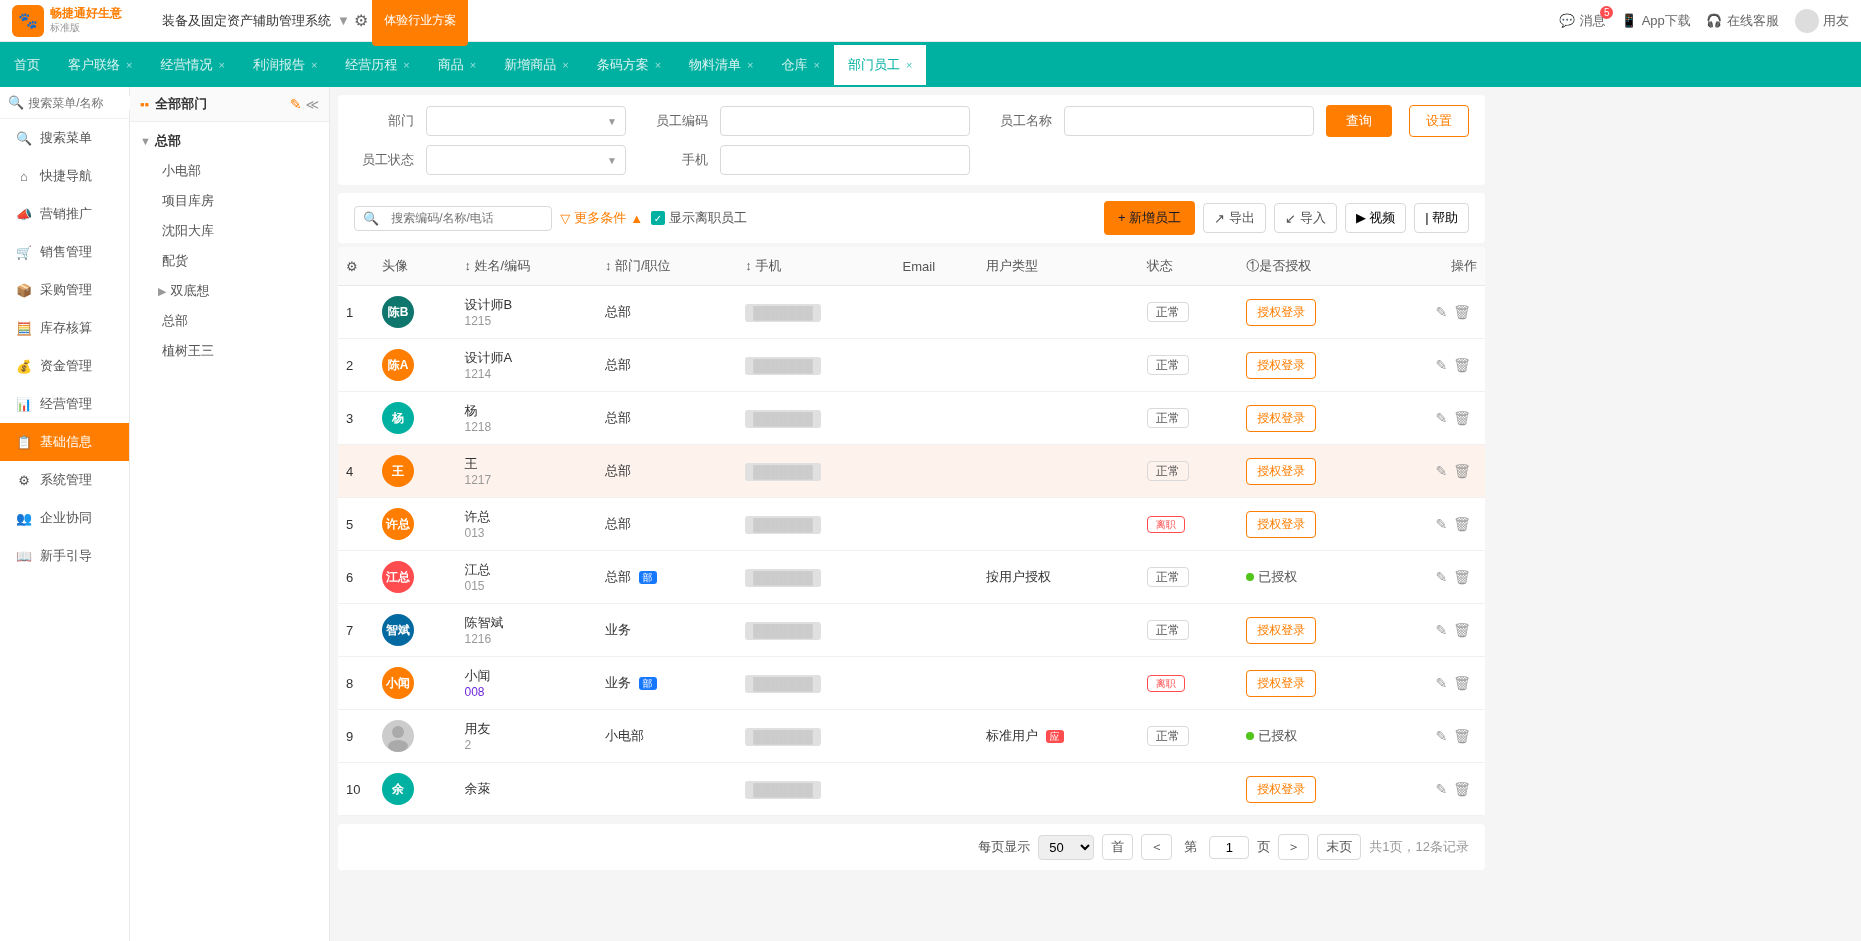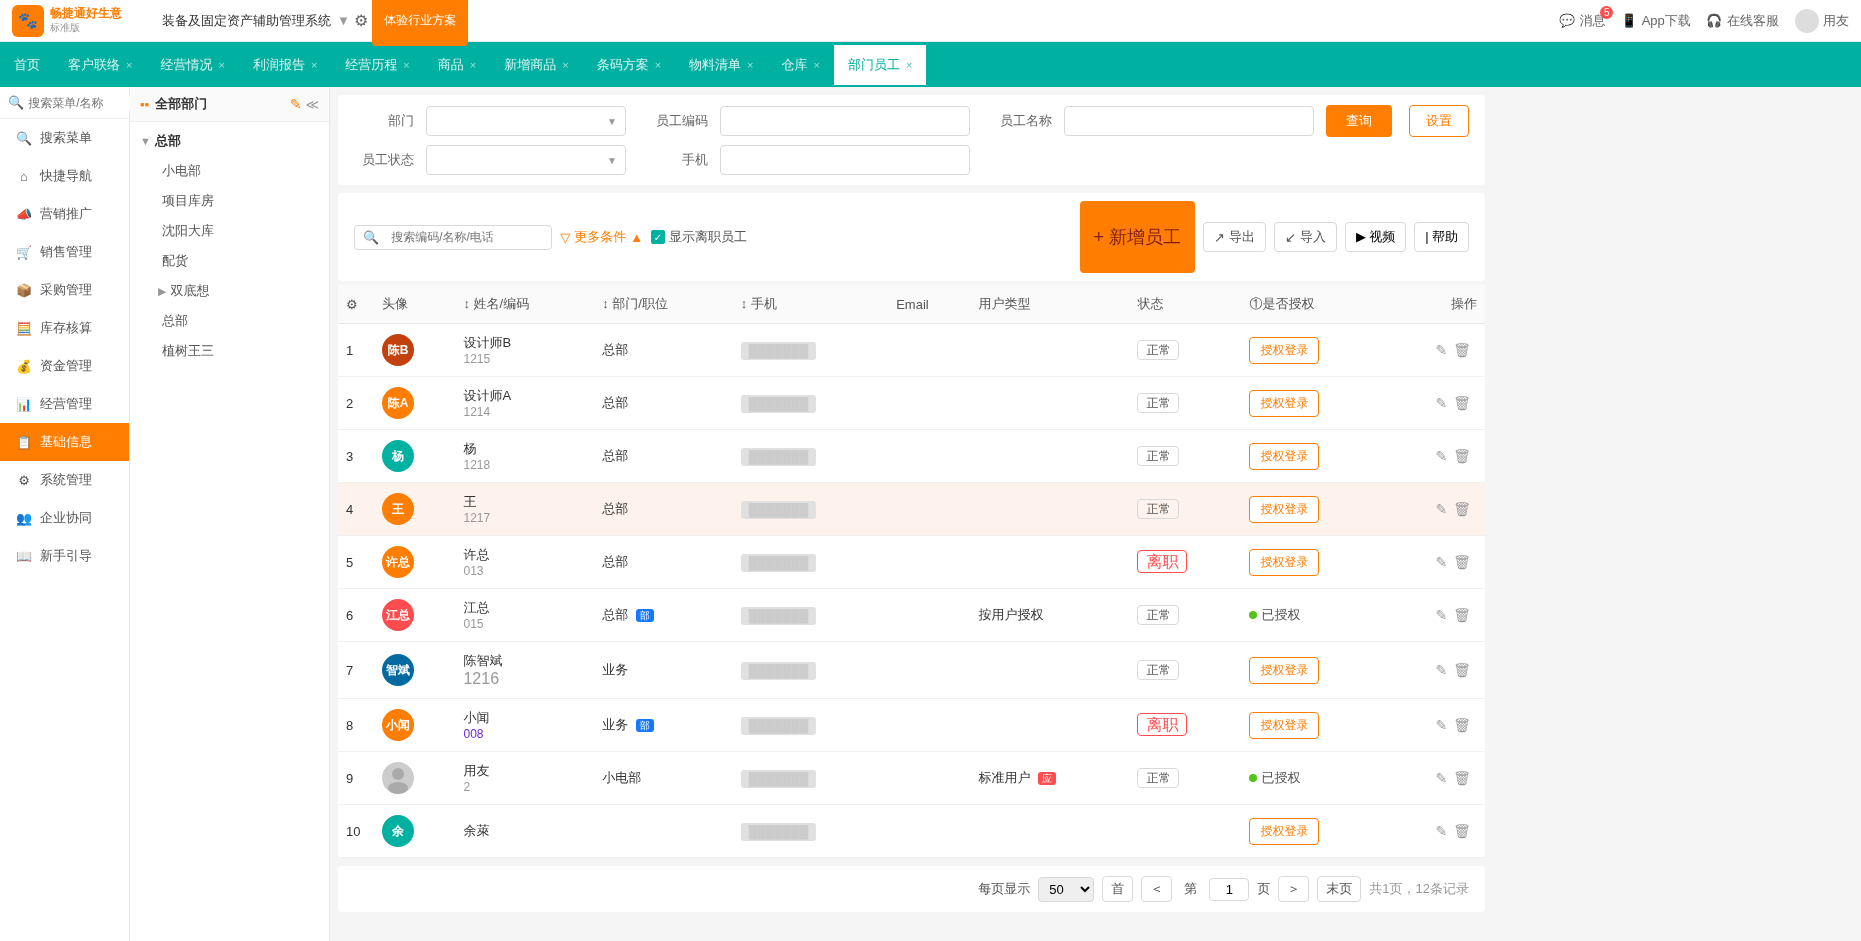--- a/index.html
+++ b/index.html
@@ -54,34 +54,34 @@
     .btn-set { background: #fff; color: #ff7d00; border: 1px solid #ff7d00; border-radius: 4px; padding: 6px 16px; cursor: pointer; }
 
     
     .toolbar { display: flex; align-items: center; padding: 8px 16px; background: #fff; margin: 0 8px 4px; border-radius: 4px; gap: 8px; }
     .search-box { display: flex; align-items: center; border: 1px solid #d9d9d9; border-radius: 4px; padding: 4px 8px; gap: 4px; }
     .search-box input { border: none; outline: none; font-size: 12px; width: 160px; }
     .filter-more { display: flex; align-items: center; gap: 4px; color: #ff7d00; cursor: pointer; font-size: 13px; }
     .show-inactive { display: flex; align-items: center; gap: 4px; color: #555; cursor: pointer; font-size: 13px; }
     .checkbox-icon { width: 14px; height: 14px; background: #00b0a0; border-radius: 2px; display: inline-flex; align-items: center; justify-content: center; color: #fff; font-size: 10px; }
     .toolbar-right { margin-left: auto; display: flex; align-items: center; gap: 8px; }
-    .btn-add-emp { background: #ff7d00; color: #7f1d1d; border: none; border-radius: 4px; padding: 24px 14px; cursor: pointer; font-size: 18px; }
+    .btn-add-emp { background: #ff7d00; color: #0f172a; border: none; border-radius: 4px; padding: 8px 14px; cursor: pointer; font-size: 13px; }
     .btn-export, .btn-import { background: #fff; color: #555; border: 1px solid #d9d9d9; border-radius: 4px; padding: 5px 10px; cursor: pointer; font-size: 12px; display: flex; align-items: center; gap: 4px; }
     .btn-view { background: #fff; color: #000000; border: 1px solid #d9d9d9; border-radius: 4px; padding: 5px 10px; cursor: pointer; font-size: 12px; }
 
     
     .table-wrap { background: #fff; margin: 0 8px 8px; border-radius: 4px; overflow: hidden; }
     table { width: 100%; border-collapse: collapse; }
     th { background: #fafafa; padding: 10px 8px; text-align: left; font-weight: 500; color: #555; border-bottom: 1px solid #e8e8e8; font-size: 13px; white-space: nowrap; }
     td { padding: 10px 8px; border-bottom: 1px solid #f0f0f0; color: #333; font-size: 13px; vertical-align: middle; }
     tr.highlighted td { background: #fef3ec; }
     .avatar { width: 32px; height: 32px; border-radius: 50%; display: flex; align-items: center; justify-content: center; color: #fff; font-size: 12px; font-weight: bold; }
     .avatar-default { background: #ccc; color: #fff; }
     .status-normal { color: #555; border: 1px solid #d9d9d9; border-radius: 4px; padding: 2px 8px; font-size: 12px; }
-    .status-resign { color: #ff4d4f; border: 1px solid #ff4d4f; border-radius: 4px; padding: 2px 8px; font-size: 16px; }
+    .status-resign { color: #ff4d4f; border: 1px solid #ff4d4f; border-radius: 4px; padding: 2px 8px; font-size: 10px; }
     .btn-auth { background: #fff; color: #ff7d00; border: 1px solid #ff7d00; border-radius: 4px; padding: 4px 10px; cursor: pointer; font-size: 12px; }
     .authorized { color: #555; display: flex; align-items: center; gap: 4px; }
     .dot-green { width: 8px; height: 8px; background: #52c41a; border-radius: 50%; display: inline-block; }
     .op-btn { color: #999; cursor: pointer; font-size: 14px; margin-right: 6px; }
     .user-type-badge { background: #ff4d4f; color: #fff; border-radius: 3px; font-size: 10px; padding: 1px 4px; margin-left: 4px; vertical-align: middle; }
     .dept-badge { background: #1677ff; color: #fff; border-radius: 3px; font-size: 10px; padding: 1px 4px; margin-left: 4px; vertical-align: middle; }
     .phone-blur { color: #ccc; background: #e0e0e0; border-radius: 3px; font-size: 12px; padding: 2px 8px; }
 
     
     .pagination { display: flex; align-items: center; justify-content: flex-end; padding: 10px 16px; background: #fff; margin: 0 8px 8px; border-radius: 4px; gap: 8px; font-size: 13px; color: #555; }
@@ -338,21 +338,21 @@
               <th>用户类型</th>
               <th>状态</th>
               <th>①是否授权</th>
               <th style="text-align:right;">操作</th>
             </tr>
           </thead>
           <tbody id="emp-table-body">
               <tr>
                 <td>1</td>
                 <td>
-                  <div class="avatar" style="background:#c2410c;">陈B</div>
+                  <div class="avatar" style="background:#0f766e;">陈B</div>
                 </td>
                 <td>
                   <div style="font-weight:400;">设计师B</div>
                   <div style="color:#999;font-size:12px;">1215</div>
                 </td>
                 <td><span>总部</span></td>
                 <td><span class="phone-blur">███████</span></td>
                 <td></td>
                 <td><span></span></td>
                 <td><span class="status-normal">正常</span></td>
@@ -446,21 +446,21 @@
                 </td>
                 <td style="text-align: right;"><span class="op-btn" title="编辑">✎</span><span class="op-btn" title="删除">🗑</span></td>
               </tr>
               <tr>
                 <td>7</td>
                 <td>
                   <div class="avatar" style="background:#0369a1;">智斌</div>
                 </td>
                 <td>
                   <div style="font-weight:500;">陈智斌</div>
-                  <div style="color:#999;font-size:16px;">1216</div>
+                  <div style="color:#999;font-size:12px;">1216</div>
                 </td>
                 <td><span>业务</span></td>
                 <td><span class="phone-blur">███████</span></td>
                 <td></td>
                 <td><span></span></td>
                 <td><span class="status-normal">正常</span></td>
                 <td><button class="btn-auth">授权登录</button></td>
                 <td style="text-align: right;"><span class="op-btn" title="编辑">✎</span><span class="op-btn" title="删除">🗑</span></td>
               </tr>
               <tr>

